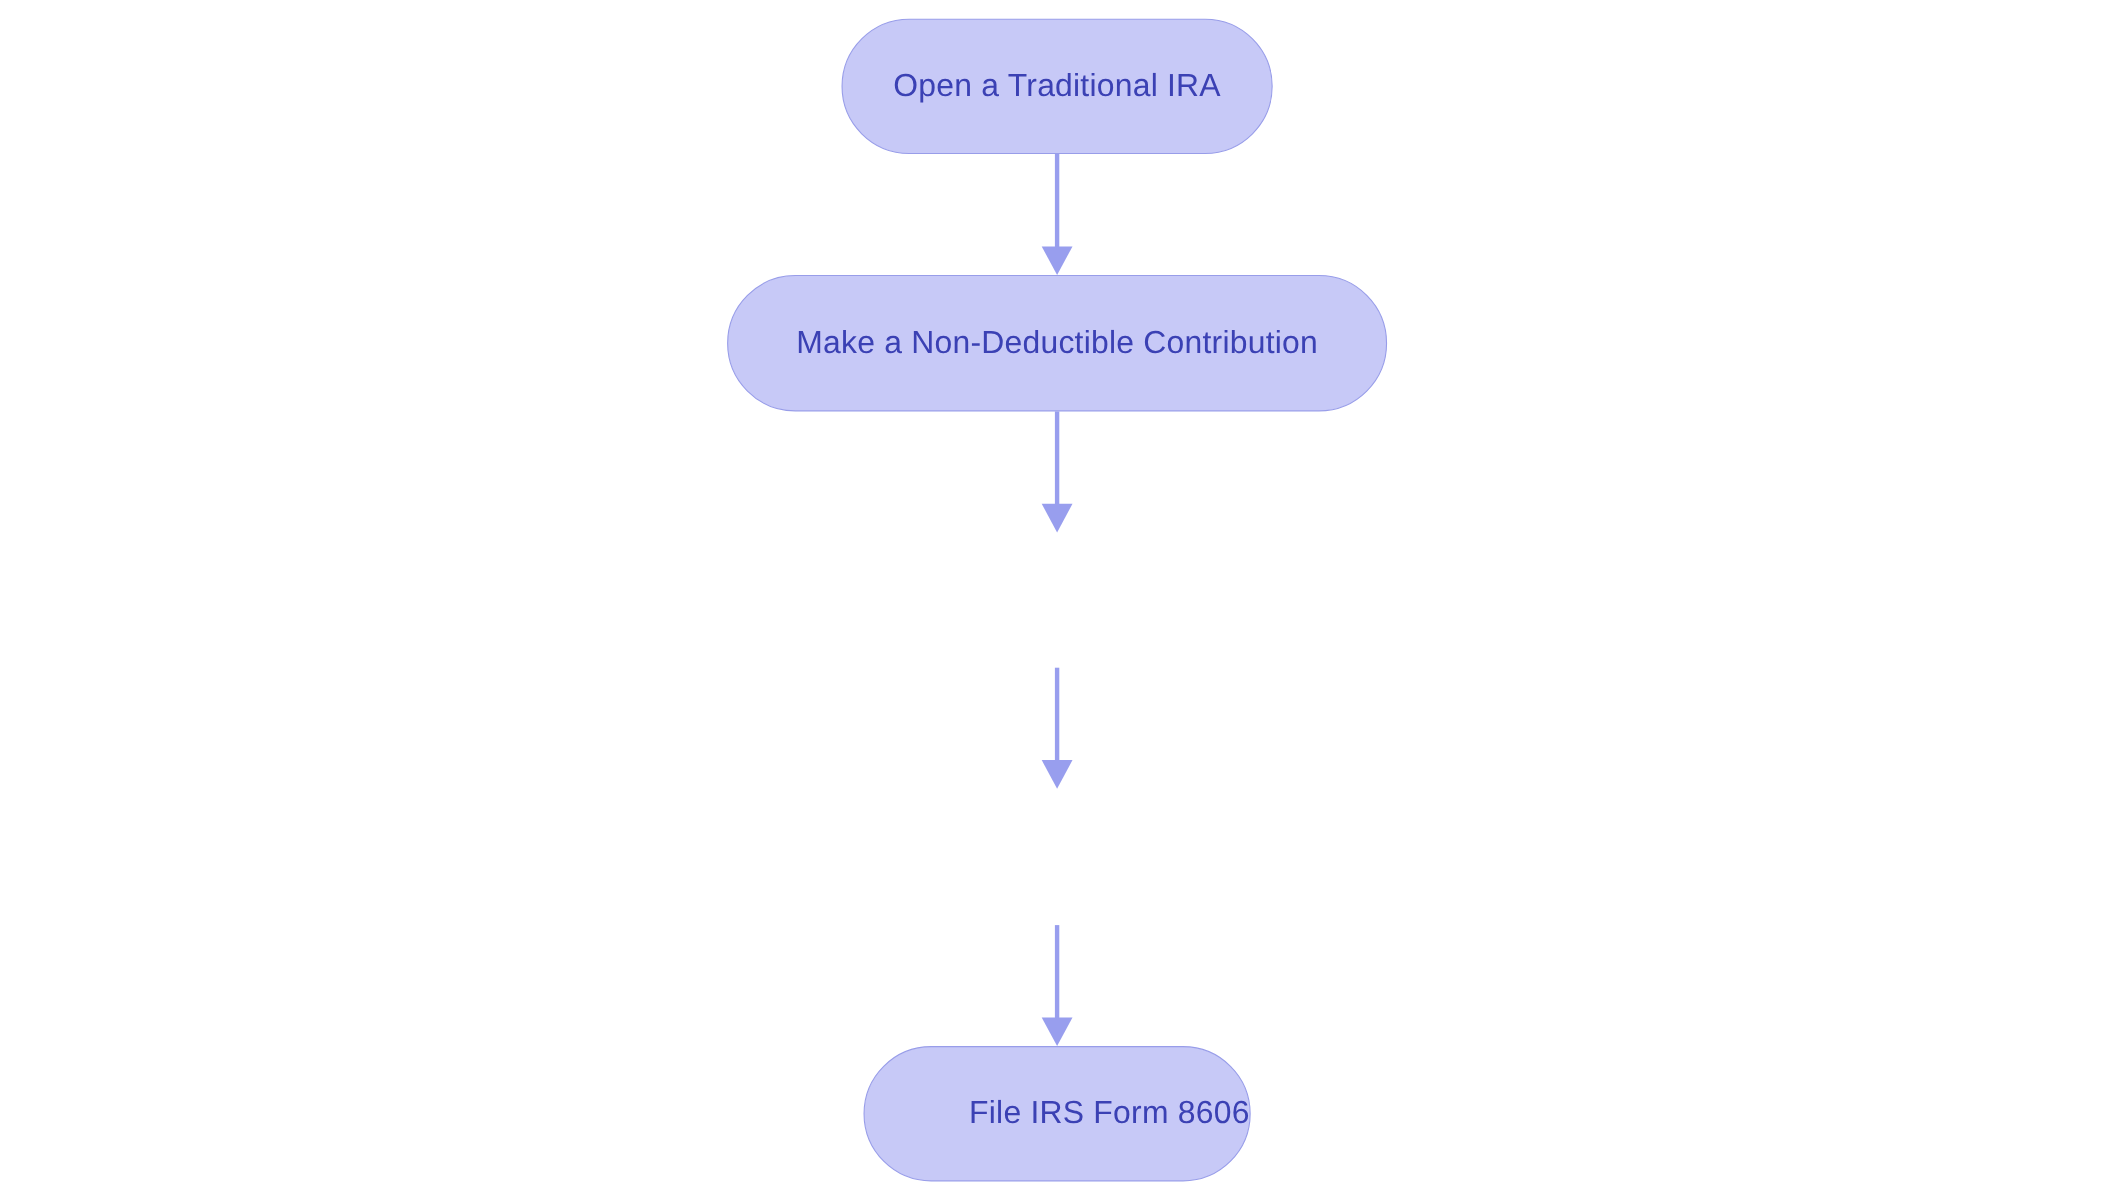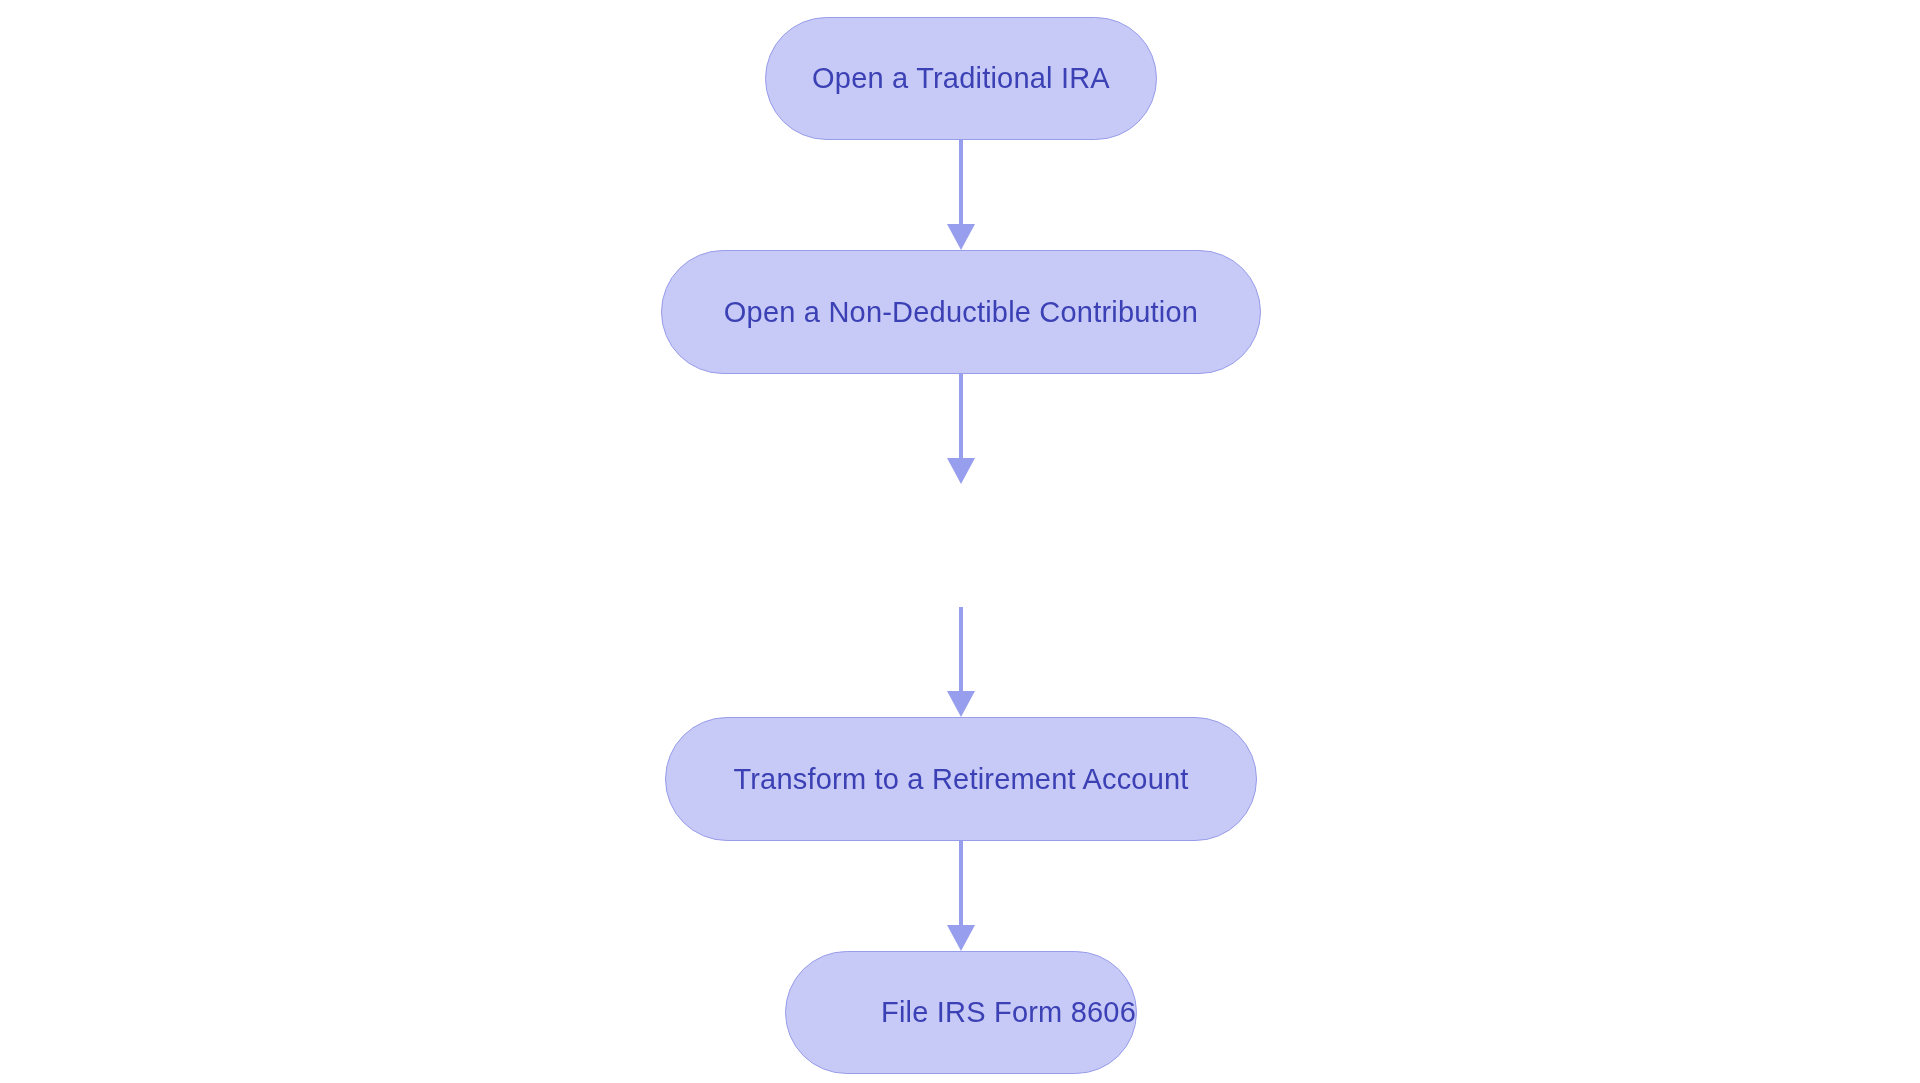--- a/index.html
+++ b/index.html
@@ -66,37 +66,34 @@
   <div class="node" style="left:765px; top:17px; width:392px; height:123px;">
     <span class="node-label">Open a Traditional IRA</span>
   </div>
 
   <div class="connector" style="left:947px; top:140px;">
     <div class="connector-line"></div>
     <div class="connector-head"></div>
   </div>
 
   <div class="node" style="left:661px; top:250px; width:600px; height:124px;">
-    <span class="node-label">Open a Non-Deductible Contribution</span>
+    <span class="node-label">Make a Non-Deductible Contribution</span>
   </div>
 
   <div class="connector" style="left:947px; top:374px;">
     <div class="connector-line"></div>
     <div class="connector-head"></div>
   </div>
 
 
   <div class="connector" style="left:947px; top:607px;">
     <div class="connector-line"></div>
     <div class="connector-head"></div>
   </div>
 
-  <div class="node" style="left:665px; top:717px; width:592px; height:124px;">
-    <span class="node-label">Transform to a Retirement Account</span>
-  </div>
 
   <div class="connector" style="left:947px; top:841px;">
     <div class="connector-line"></div>
     <div class="connector-head"></div>
   </div>
 
   <div class="node" style="left:785px; top:951px; width:352px; height:123px;justify-content:flex-end;">
     <span class="node-label">File IRS Form 8606</span>
   </div>
 

